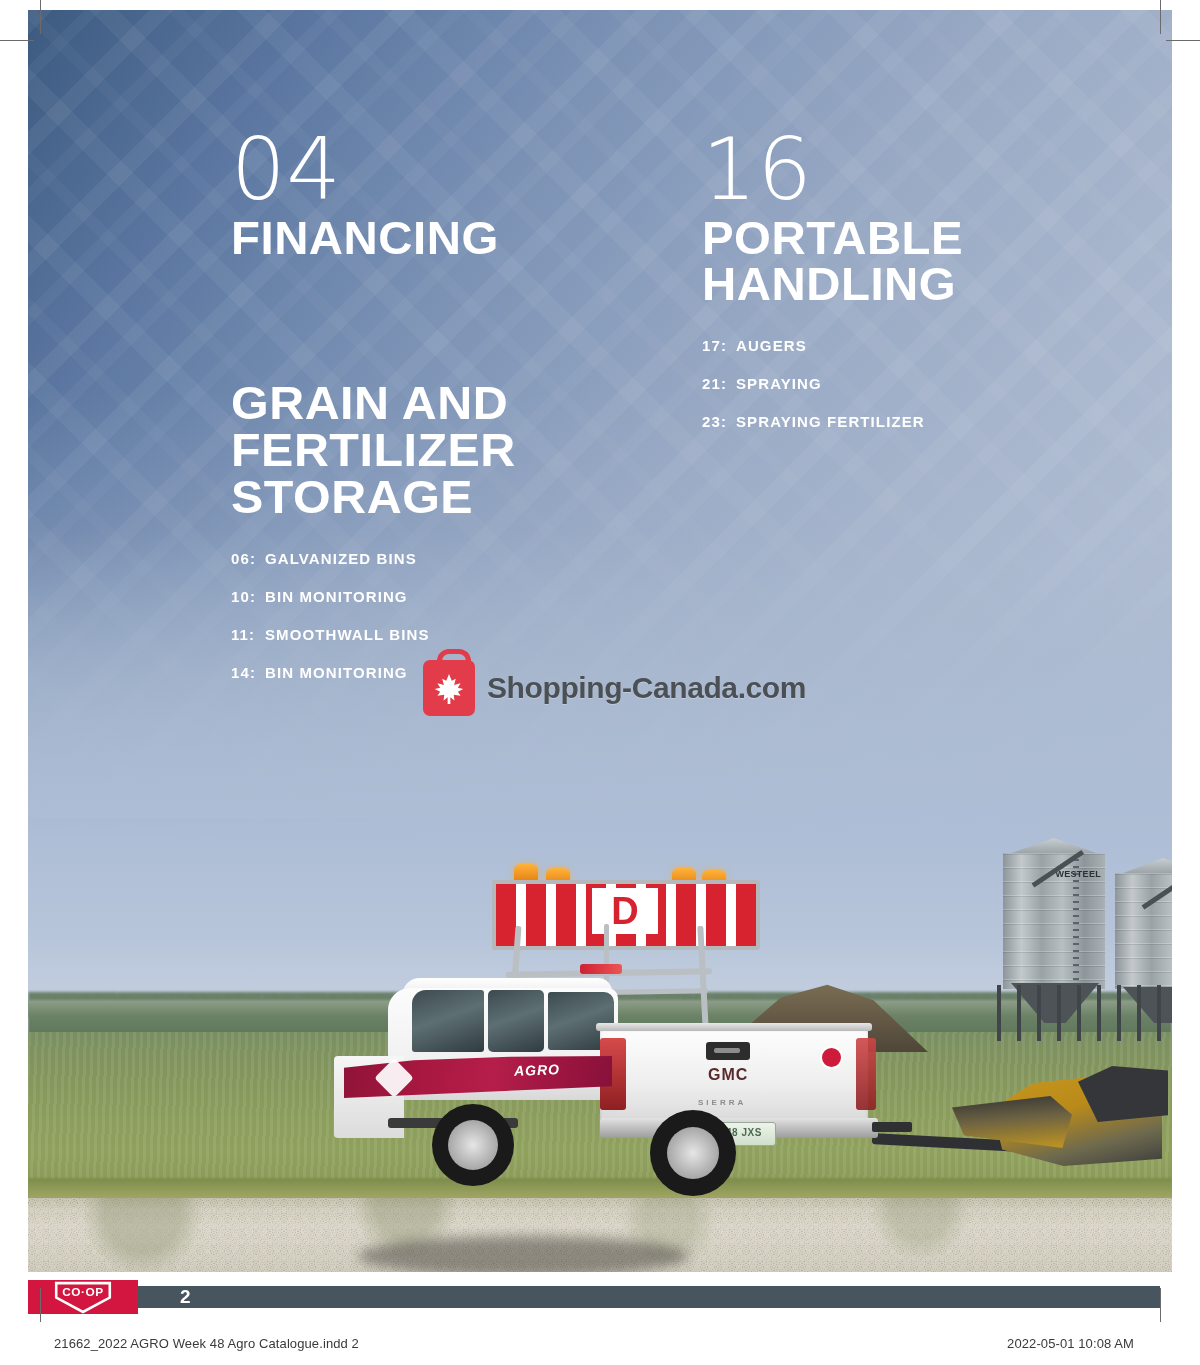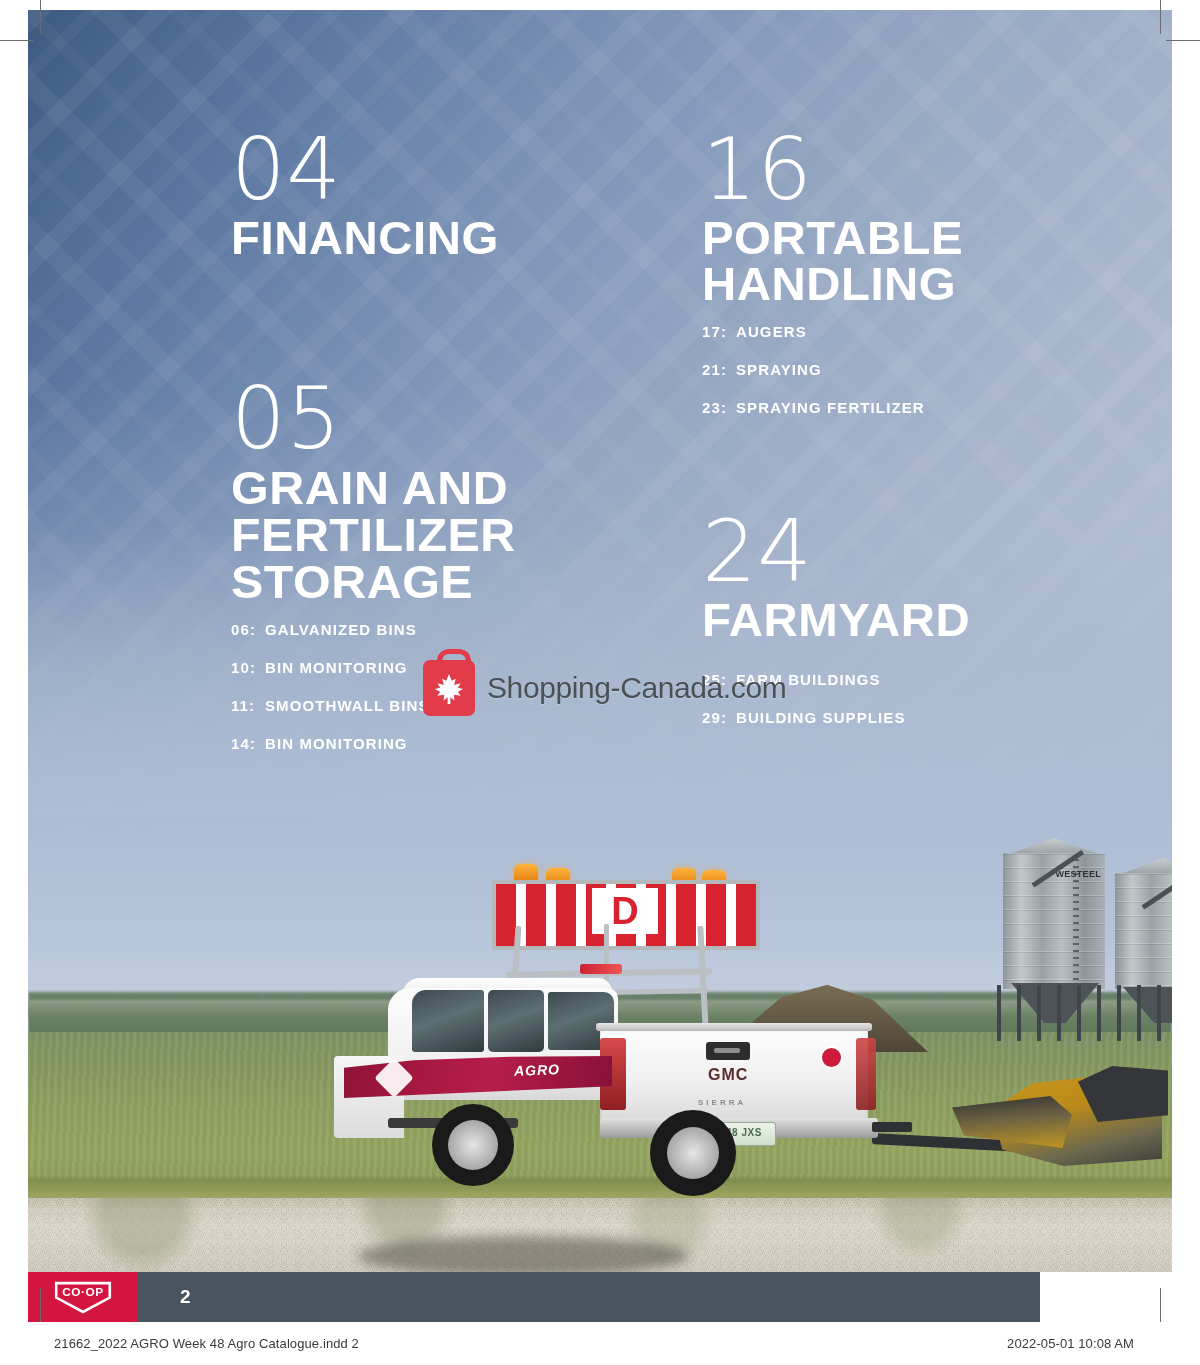--- a/index.html
+++ b/index.html
@@ -38,21 +38,21 @@
   .colL{left:203px;top:120px;width:350px;}
   .colR{left:674px;top:120px;width:360px;}
 
   .entry{margin-bottom:0;}
   .num{color:#fff;font-size:86px;line-height:.92;font-weight:300;
        letter-spacing:.5px;font-family:"DejaVu Sans",sans-serif;}
   .ttl{color:#fff;font-weight:800;font-size:46px;line-height:1.0;
        letter-spacing:.5px;margin-top:6px;font-family:"Liberation Sans",sans-serif;
        transform:scaleX(1.03);transform-origin:left;}
   .ttl.big{font-size:47px;}
-  .sublist{margin-top:16px;}
+  .sublist{margin-top:30px;}
   .subitem{color:#fff;font-weight:700;font-size:15px;letter-spacing:1.1px;
            margin-bottom:21px;white-space:nowrap;}
   .subitem .sn{display:inline-block;min-width:34px;}
 
   
   .photo{position:absolute;left:0;right:0;top:520px;bottom:0;overflow:hidden;z-index:8;}
   .sky{position:absolute;inset:0;
      background:linear-gradient(180deg,rgba(168,182,204,0) 0%,rgba(170,186,208,.55) 18%,#aebed6 42%,#bfcbdd 66%,#cdd6e2 86%,#d3dae4 100%);}
   .skyHaze{position:absolute;left:0;right:0;top:55%;height:45%;
      background:linear-gradient(180deg,rgba(214,221,231,0) 0%,rgba(222,228,236,.9) 100%);}
@@ -183,25 +183,25 @@
      clip-path:polygon(0 22%,82% 0,100% 36%,92% 100%,10% 76%);}
   .eqDark{position:absolute;left:120px;top:6px;width:90px;height:56px;background:#34363a;
      clip-path:polygon(0 28%,38% 0,100% 8%,100% 88%,22% 100%);}
 
   
   .wm{position:absolute;left:395px;top:650px;z-index:30;display:flex;align-items:center;gap:12px;}
   .wmbag{position:relative;width:52px;height:56px;background:#e23b4a;border-radius:7px;}
   .wmbag:before{content:"";position:absolute;left:14px;top:-11px;width:24px;height:22px;
      border:5px solid #e23b4a;border-bottom:none;border-radius:12px 12px 0 0;}
   .leaf{position:absolute;left:50%;top:52%;transform:translate(-50%,-50%);width:34px;height:34px;}
-  .wmtxt{color:#4b5055;font-size:30px;font-weight:400;letter-spacing:-.4px;
+  .wmtxt{color:#4b5055;font-size:30px;font-weight:700;letter-spacing:-.4px;
      text-shadow:0 1px 0 rgba(255,255,255,.25);}
 
   
-  .footer{position:absolute;left:28px;top:1272px;width:1012px;height:50px;z-index:20;display:flex;}
+  .footer{position:absolute;left:28px;top:1272px;width:1132px;height:50px;z-index:20;display:flex;align-items:center;}
   .fred{width:110px;background:#d3163f;display:flex;align-items:center;justify-content:center;}
   .fslate{flex:1;background:#47555e;display:flex;align-items:center;}
   .pagenum{color:#ffffff;font-size:19px;font-weight:700;margin-left:42px;}
   .coop{width:62px;height:34px;position:relative;}
 
   
   .slug{position:absolute;left:0;right:0;top:1332px;height:30px;z-index:40;
      font-family:"Liberation Sans",sans-serif;font-size:13px;color:#3a3a3a;}
   .slugL{position:absolute;left:54px;top:4px;letter-spacing:.1px;}
   .slugR{position:absolute;right:66px;top:4px;letter-spacing:.1px;}
@@ -321,21 +321,20 @@
 
   <div class="toc">
 
     <div class="col colL">
       <div class="entry">
         <div class="num">04</div>
         <div class="ttl">FINANCING</div>
       </div>
 
       <div class="entry" style="margin-top:118px;">
-        <div class="num">05</div>
         <div class="ttl big">GRAIN AND</div>
         <div class="ttl big" style="margin-top:0;">FERTILIZER</div>
         <div class="ttl big" style="margin-top:0;">STORAGE</div>
         <div class="sublist">
           <div class="subitem">
             <span class="sn">06:</span><span>GALVANIZED BINS</span>
           </div>
           <div class="subitem">
             <span class="sn">10:</span><span>BIN MONITORING</span>
           </div>
@@ -360,32 +359,20 @@
           </div>
           <div class="subitem">
             <span class="sn">21:</span><span>SPRAYING</span>
           </div>
           <div class="subitem">
             <span class="sn">23:</span><span>SPRAYING FERTILIZER</span>
           </div>
         </div>
       </div>
 
-      <div class="entry" style="margin-top:96px;">
-        <div class="num">24</div>
-        <div class="ttl">FARMYARD</div>
-        <div class="sublist" style="margin-top:28px;">
-          <div class="subitem">
-            <span class="sn">25:</span><span>FARM BUILDINGS</span>
-          </div>
-          <div class="subitem">
-            <span class="sn">29:</span><span>BUILDING SUPPLIES</span>
-          </div>
-        </div>
-      </div>
     </div>
   </div>
 
   <div class="wm">
     <div class="wmbag">
       <svg class="leaf" viewBox="0 0 100 100">
         <path fill="#ffffff" d="M50 6 L58 26 L70 20 L65 38 L84 33 L76 46 L92 50 L76 58 L84 70 L64 67 L66 84 L54 74 L54 94 L46 94 L46 74 L34 84 L36 67 L16 70 L24 58 L8 50 L24 46 L16 33 L35 38 L30 20 L42 26 Z"></path>
       </svg>
     </div>
     <div class="wmtxt">Shopping-Canada.com</div>

